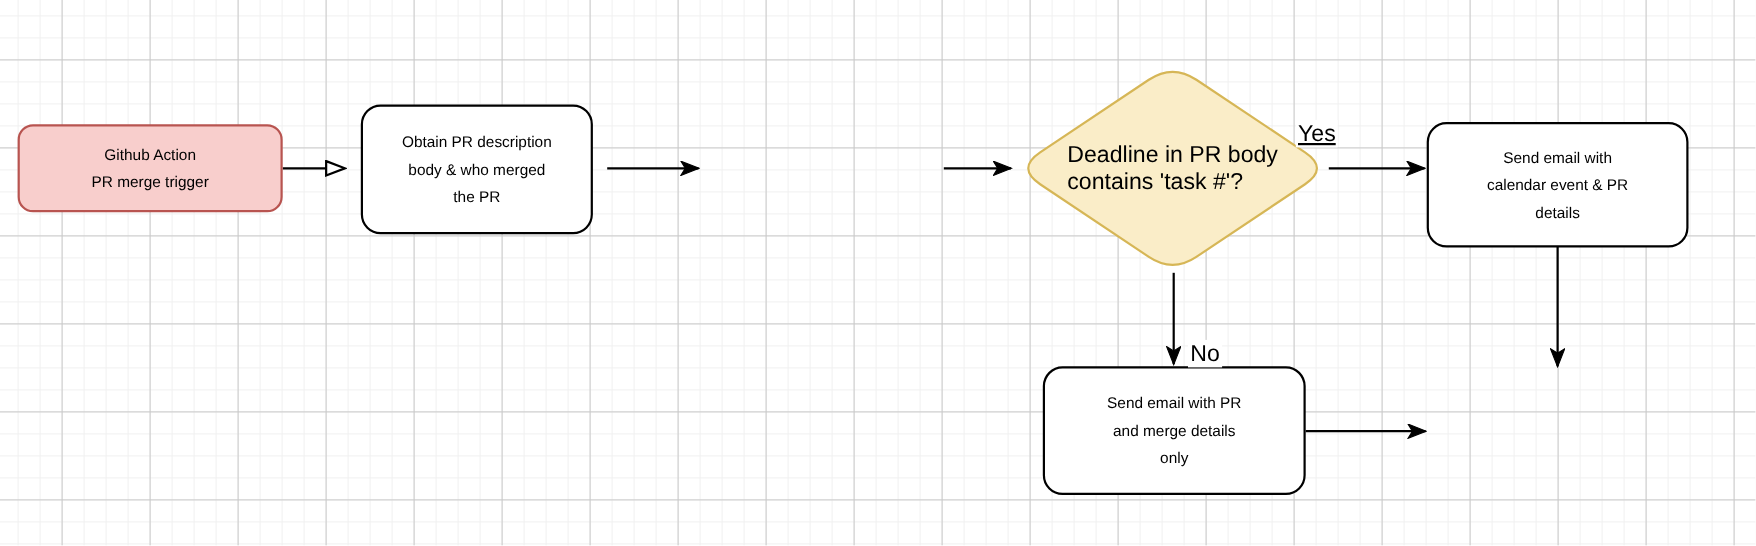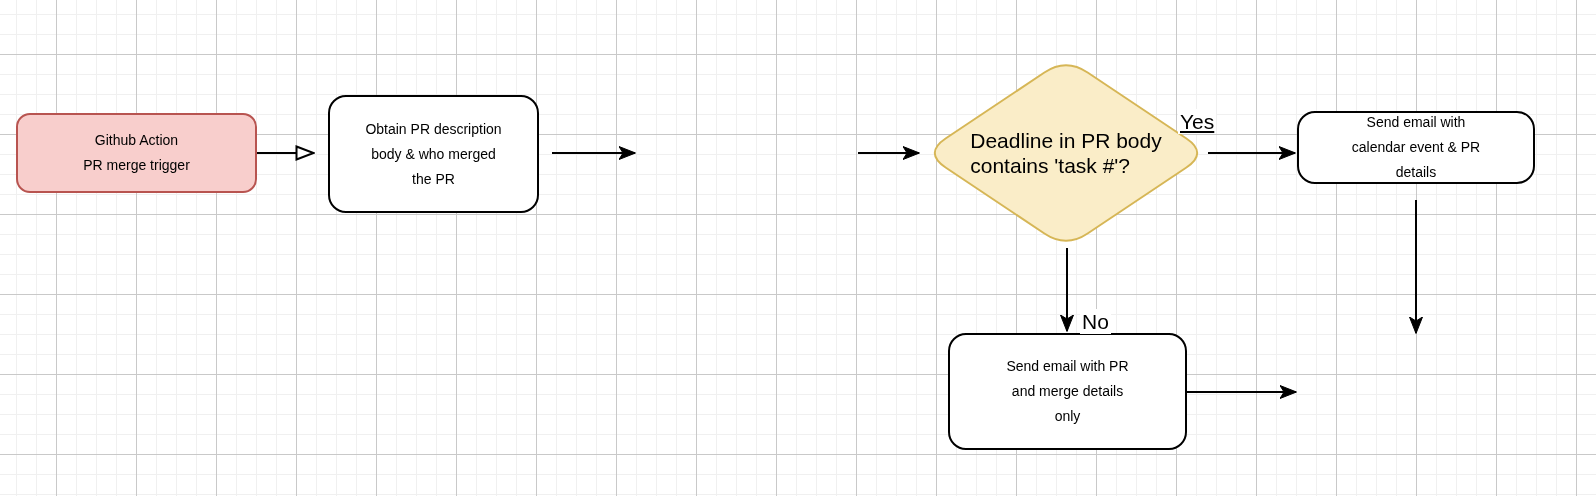--- a/index.html
+++ b/index.html
@@ -24,21 +24,21 @@
     box-sizing:border-box;
     display:flex; align-items:center; justify-content:center;
     text-align:center;
     font-size:14px; line-height:25px;
     white-space:pre-line;
   }
   .node-start     { left:16px;   top:113px; width:241px; height:80px;  background:#f8cecc; border:2px solid #b85450; border-radius:14px; }
   .node-process   { background:#ffffff; border:2px solid #000000; border-radius:18px; }
   .node-obtain    { left:328px;  top:95px;  width:211px; height:118px; }
   .node-parse     { left:637px;  top:96px;  width:221px; height:118px; }
-  .node-send-full { left:1297px; top:111px; width:238px; height:73px;  }
+  .node-send-full { left:1297px; top:111px; width:238px; height:114px;  }
   .node-send-basic{ left:948px;  top:333px; width:239px; height:117px; }
   .node-done      { left:1298px; top:335px; width:237px; height:119px; background:#d5e8d4; border:2px solid #82b366; border-radius:22px; }
   .decision-text {
     position:absolute; left:924px; top:58px; width:284px; height:190px;
     display:flex; align-items:center; justify-content:center;
     font-size:21px; line-height:25px; white-space:pre-line;
   }
   .diamond-shape { fill:#faedc8; stroke:#d6b656; stroke-width:2; }
   .edge-line { stroke:#000000; stroke-width:2; fill:none; }
   .edge-label {

